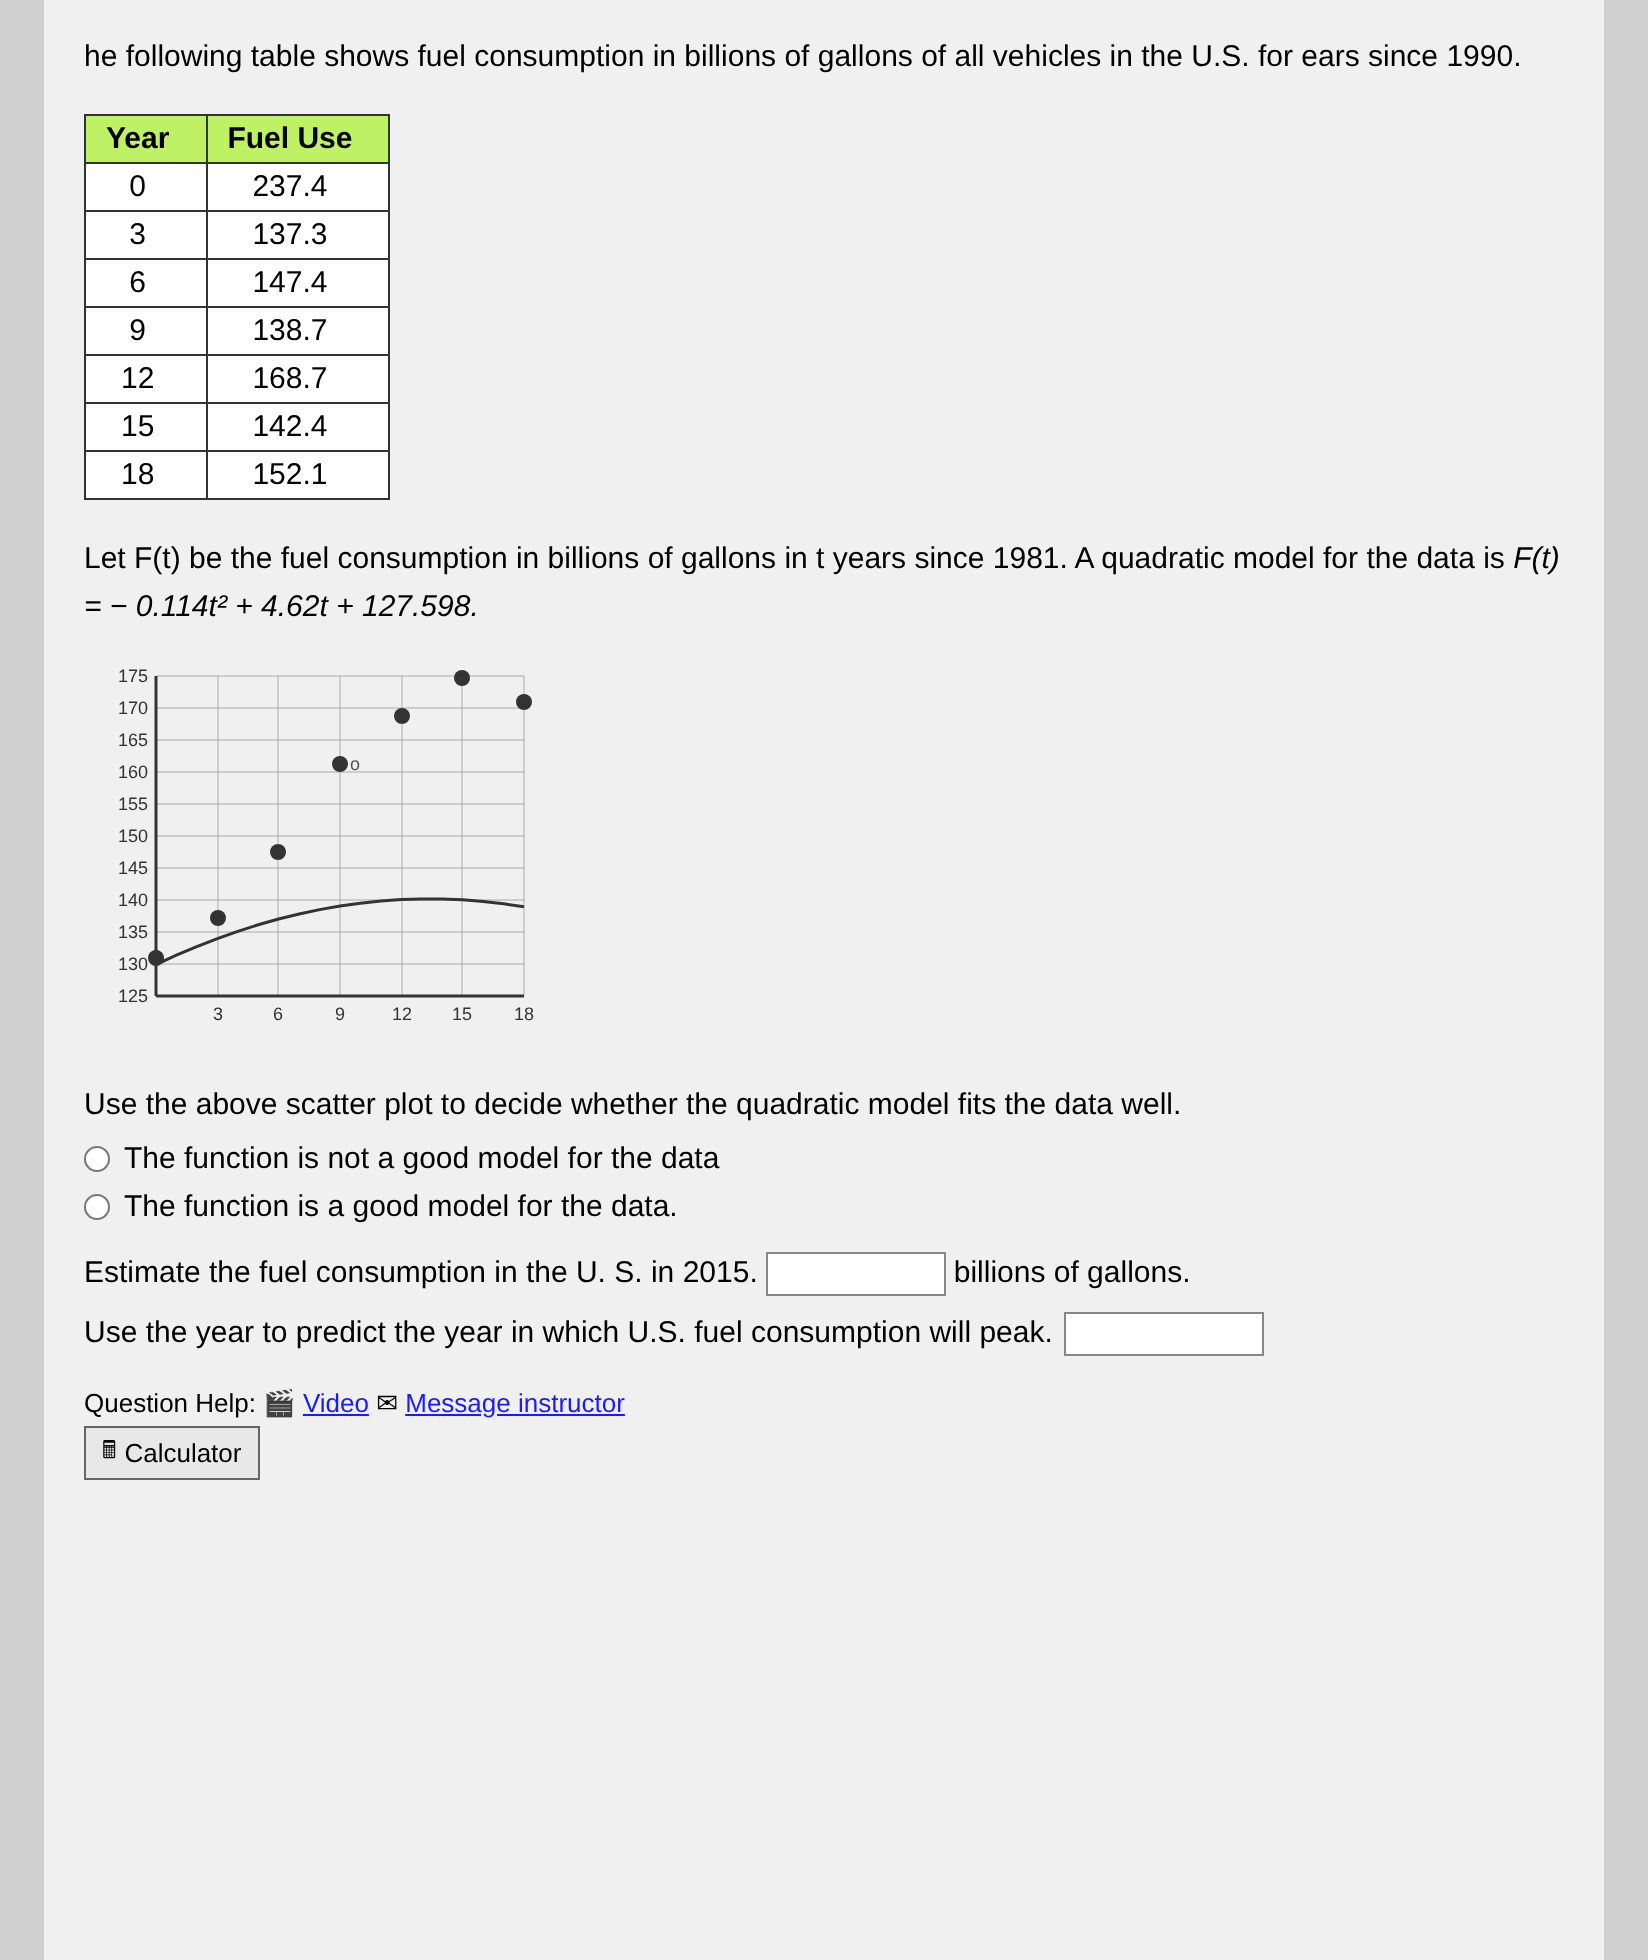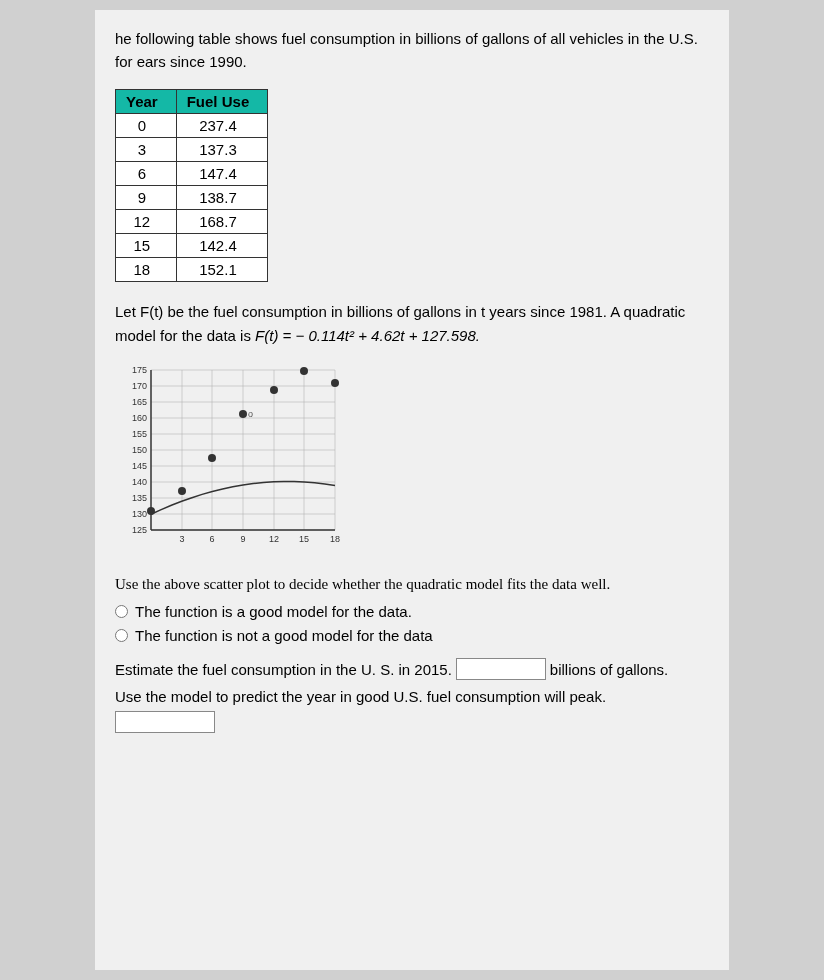--- a/index.html
+++ b/index.html
@@ -7,42 +7,41 @@
       font-family: Arial, sans-serif;
       font-size: 15px;
       background: #d0d0d0;
       width: 824px;
       min-height: 980px;
       display: flex;
       justify-content: center;
     }
     .page {
       background: #f0f0f0;
-      width: 634px;
+      width: 780px;
       padding: 18px 20px 20px 20px;
-      margin: 10px;
     }
     .intro-text {
       font-size: 15px;
       line-height: 1.5;
       margin-bottom: 16px;
     }
     .data-table {
       border-collapse: collapse;
       margin-bottom: 18px;
     }
     .data-table th, .data-table td {
       border: 1px solid #333;
       padding: 3px 18px 3px 10px;
       text-align: center;
       font-size: 15px;
     }
     .data-table th {
       font-weight: bold;
-      background: #14b8a6;
+      background: #bef264;
     }
     .data-table td {
       background: #fff;
     }
     .formula-text {
       font-size: 15px;
       line-height: 1.6;
       margin-bottom: 14px;
     }
     .formula-text em {
@@ -54,21 +53,20 @@
       position: relative;
       margin-bottom: 14px;
     }
     .chart-svg {
       width: 260px;
       height: 200px;
     }
     .scatter-desc {
       font-size: 15px;
       margin-bottom: 10px;
-      font-family: Liberation Serif, serif;
     }
     .radio-option {
       display: flex;
       align-items: center;
       gap: 7px;
       margin-bottom: 7px;
       font-size: 15px;
     }
     .radio-option input[type="radio"] {
       accent-color: #333;
@@ -261,33 +259,45 @@
 
       <circle cx="220" cy="21" r="4" fill="#333"></circle>
 
       <text x="133" y="55" font-size="9" fill="#555">o</text>
     </svg>
   </div>
 
   <p class="scatter-desc">Use the above scatter plot to decide whether the quadratic model fits the data well.</p>
 
   <div class="radio-option">
+    <input type="radio" name="model_fit" id="not_good" style="">
+    <label for="not_good">The function is not a good model for the data</label>
+  </div>
+
+  <div class="radio-option">
     <input type="radio" name="model_fit" id="good" style="">
     <label for="good">The function is a good model for the data.</label>
-  </div>
-
-  <div class="radio-option">
-    <input type="radio" name="model_fit" id="not_good" style="">
-    <label for="not_good">The function is not a good model for the data</label>
   </div>
 
   <div class="estimate-section">
     <span>Estimate the fuel consumption in the U. S. in 2015.</span>
     <input type="text" class="estimate-input" style="">
     <span>billions of gallons.</span>
   </div>
 
   <div class="peak-section">
-    <span>Use the model to predict the year in good U.S. fuel consumption will peak.</span>
+    <span>Use the year to predict the year in which U.S. fuel consumption will peak.</span>
     <input type="text" class="peak-input" style="">
   </div>
 
+  <div class="help-section">
+    <span>Question Help:</span>
+    <span> 🎬</span>
+    <a>Video</a>
+    <span> ✉</span>
+    <a>Message instructor</a>
+    <br>
+    <button class="calc-button">
+      <span class="calc-icon">🖩</span>
+      <span>Calculator</span>
+    </button>
+  </div>
 </div>
 
 </body></html>

